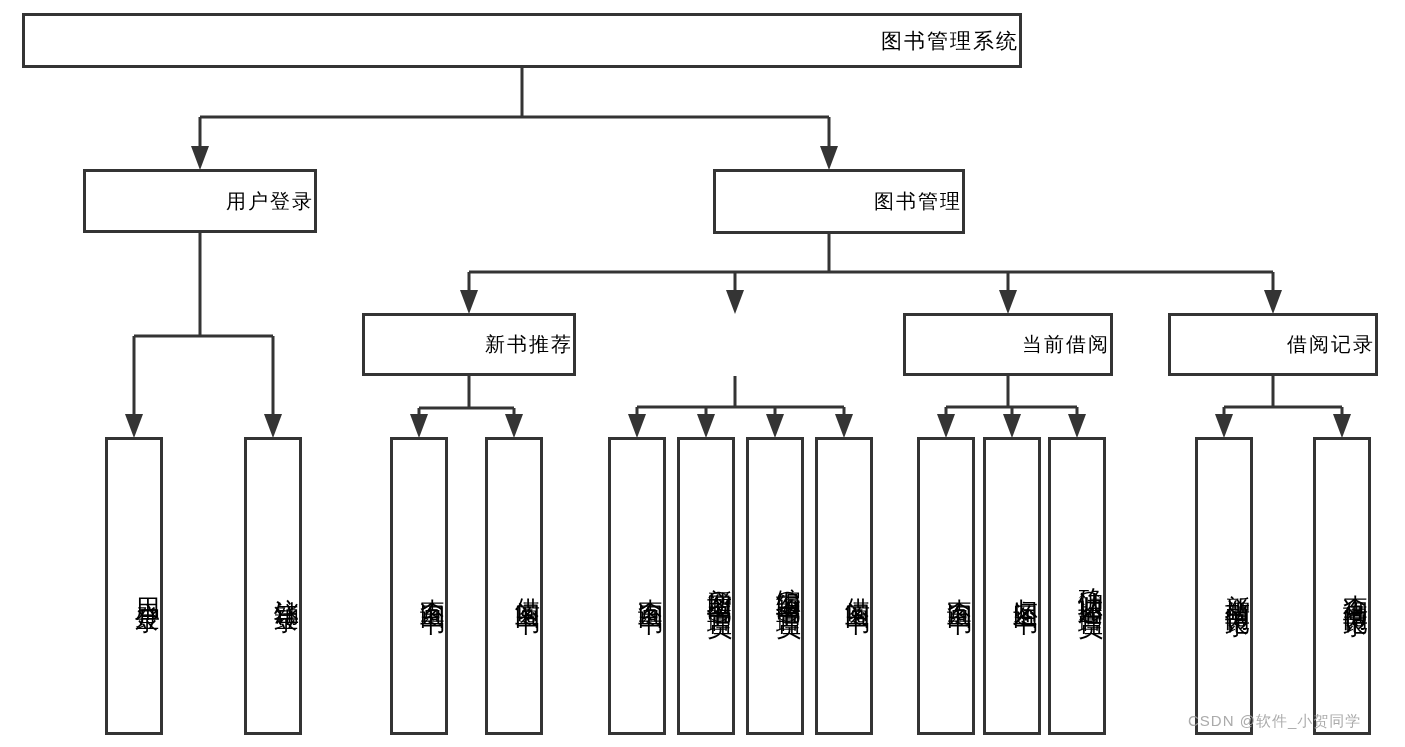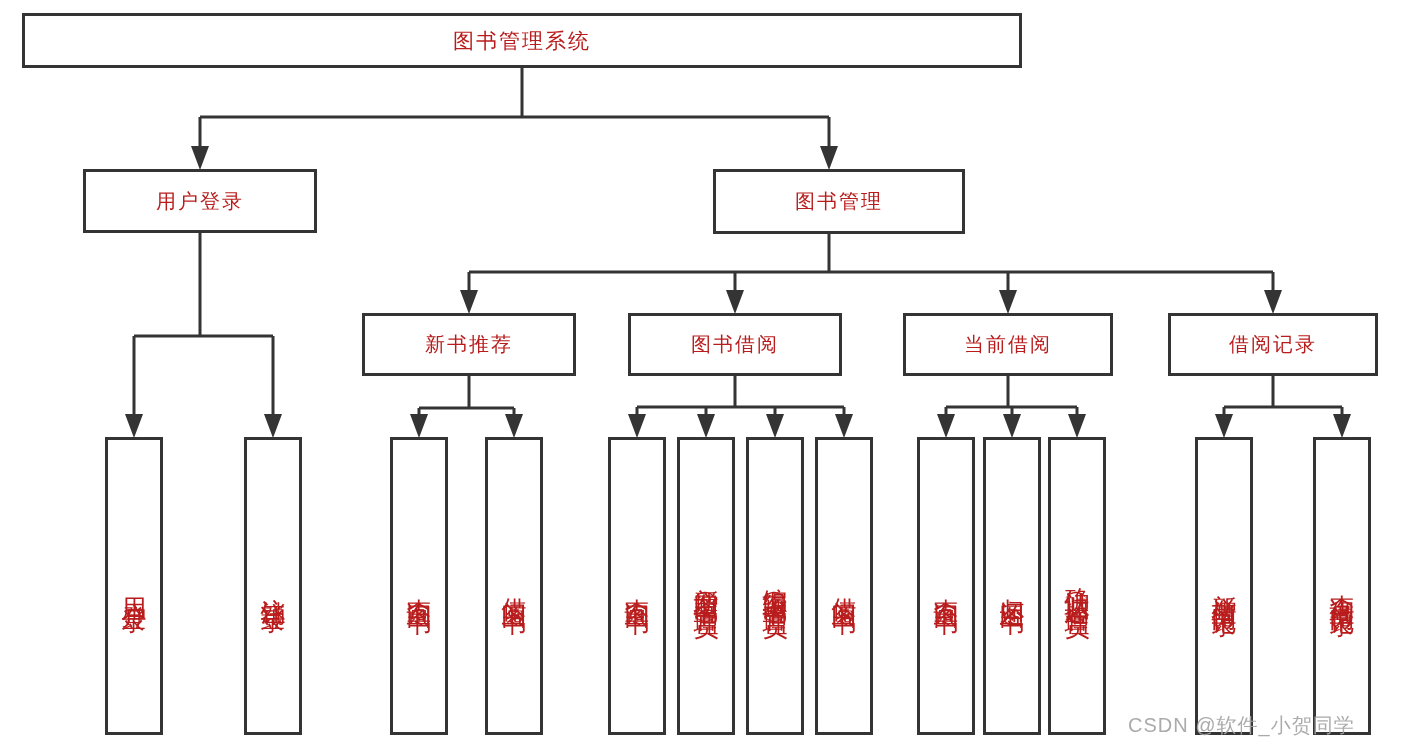--- a/index.html
+++ b/index.html
@@ -16,22 +16,22 @@
     left: 0; top: 0;
     width: 1405px; height: 747px;
   }
   .box {
     position: absolute;
     box-sizing: border-box;
     border: 3px solid #343434;
     background: #ffffff;
     display: flex;
     align-items: center;
-    justify-content: center;
-    color: #b91c1c;
+    justify-content: flex-end;
+    color: #000000;
   }
   .hlabel {
     font-size: 20px;
     letter-spacing: 2px;
     white-space: nowrap;
   }
   .root-label { font-size: 21px; }
   .vlabel {
     writing-mode: vertical-rl;
     text-orientation: mixed;
@@ -50,23 +50,23 @@
   .n-borrow-rec  { left: 1168px; width: 210px; }
   .leaf          { top: 437px; height: 298px; width: 58px; }
   .l-ul-1 { left: 105px; }  .l-ul-2 { left: 244px; }
   .l-g1-1 { left: 390px; }  .l-g1-2 { left: 485px; }
   .l-g2-1 { left: 608px; }  .l-g2-2 { left: 677px; }
   .l-g2-3 { left: 746px; }  .l-g2-4 { left: 815px; }
   .l-g3-1 { left: 917px; }  .l-g3-2 { left: 983px; }  .l-g3-3 { left: 1048px; }
   .l-g4-1 { left: 1195px; } .l-g4-2 { left: 1313px; }
   .watermark {
     position: absolute;
-    left: 1128px;
+    left: 1188px;
     top: 712px;
-    font-size: 20px;
+    font-size: 15px;
     letter-spacing: 1px;
     color: rgba(164,164,164,0.92);
     white-space: nowrap;
     z-index: 5;
   }
 </style>
 </head>
 <body>
 
 <div class="canvas">
@@ -121,23 +121,20 @@
   <div class="box n-user-login">
     <span class="hlabel">用户登录</span>
   </div>
   <div class="box n-book-mgmt">
     <span class="hlabel">图书管理</span>
   </div>
 
   <div class="box lvl3 n-new-rec">
     <span class="hlabel">新书推荐</span>
   </div>
-  <div class="box lvl3 n-book-borrow">
-    <span class="hlabel">图书借阅</span>
-  </div>
   <div class="box lvl3 n-borrow-rec">
     <span class="hlabel">借阅记录</span>
   </div>
   <div class="box lvl3 n-cur-borrow">
     <span class="hlabel">当前借阅</span>
   </div>
 
   <div class="box leaf l-ul-1">
     <span class="vlabel">用户登录</span>
   </div>

